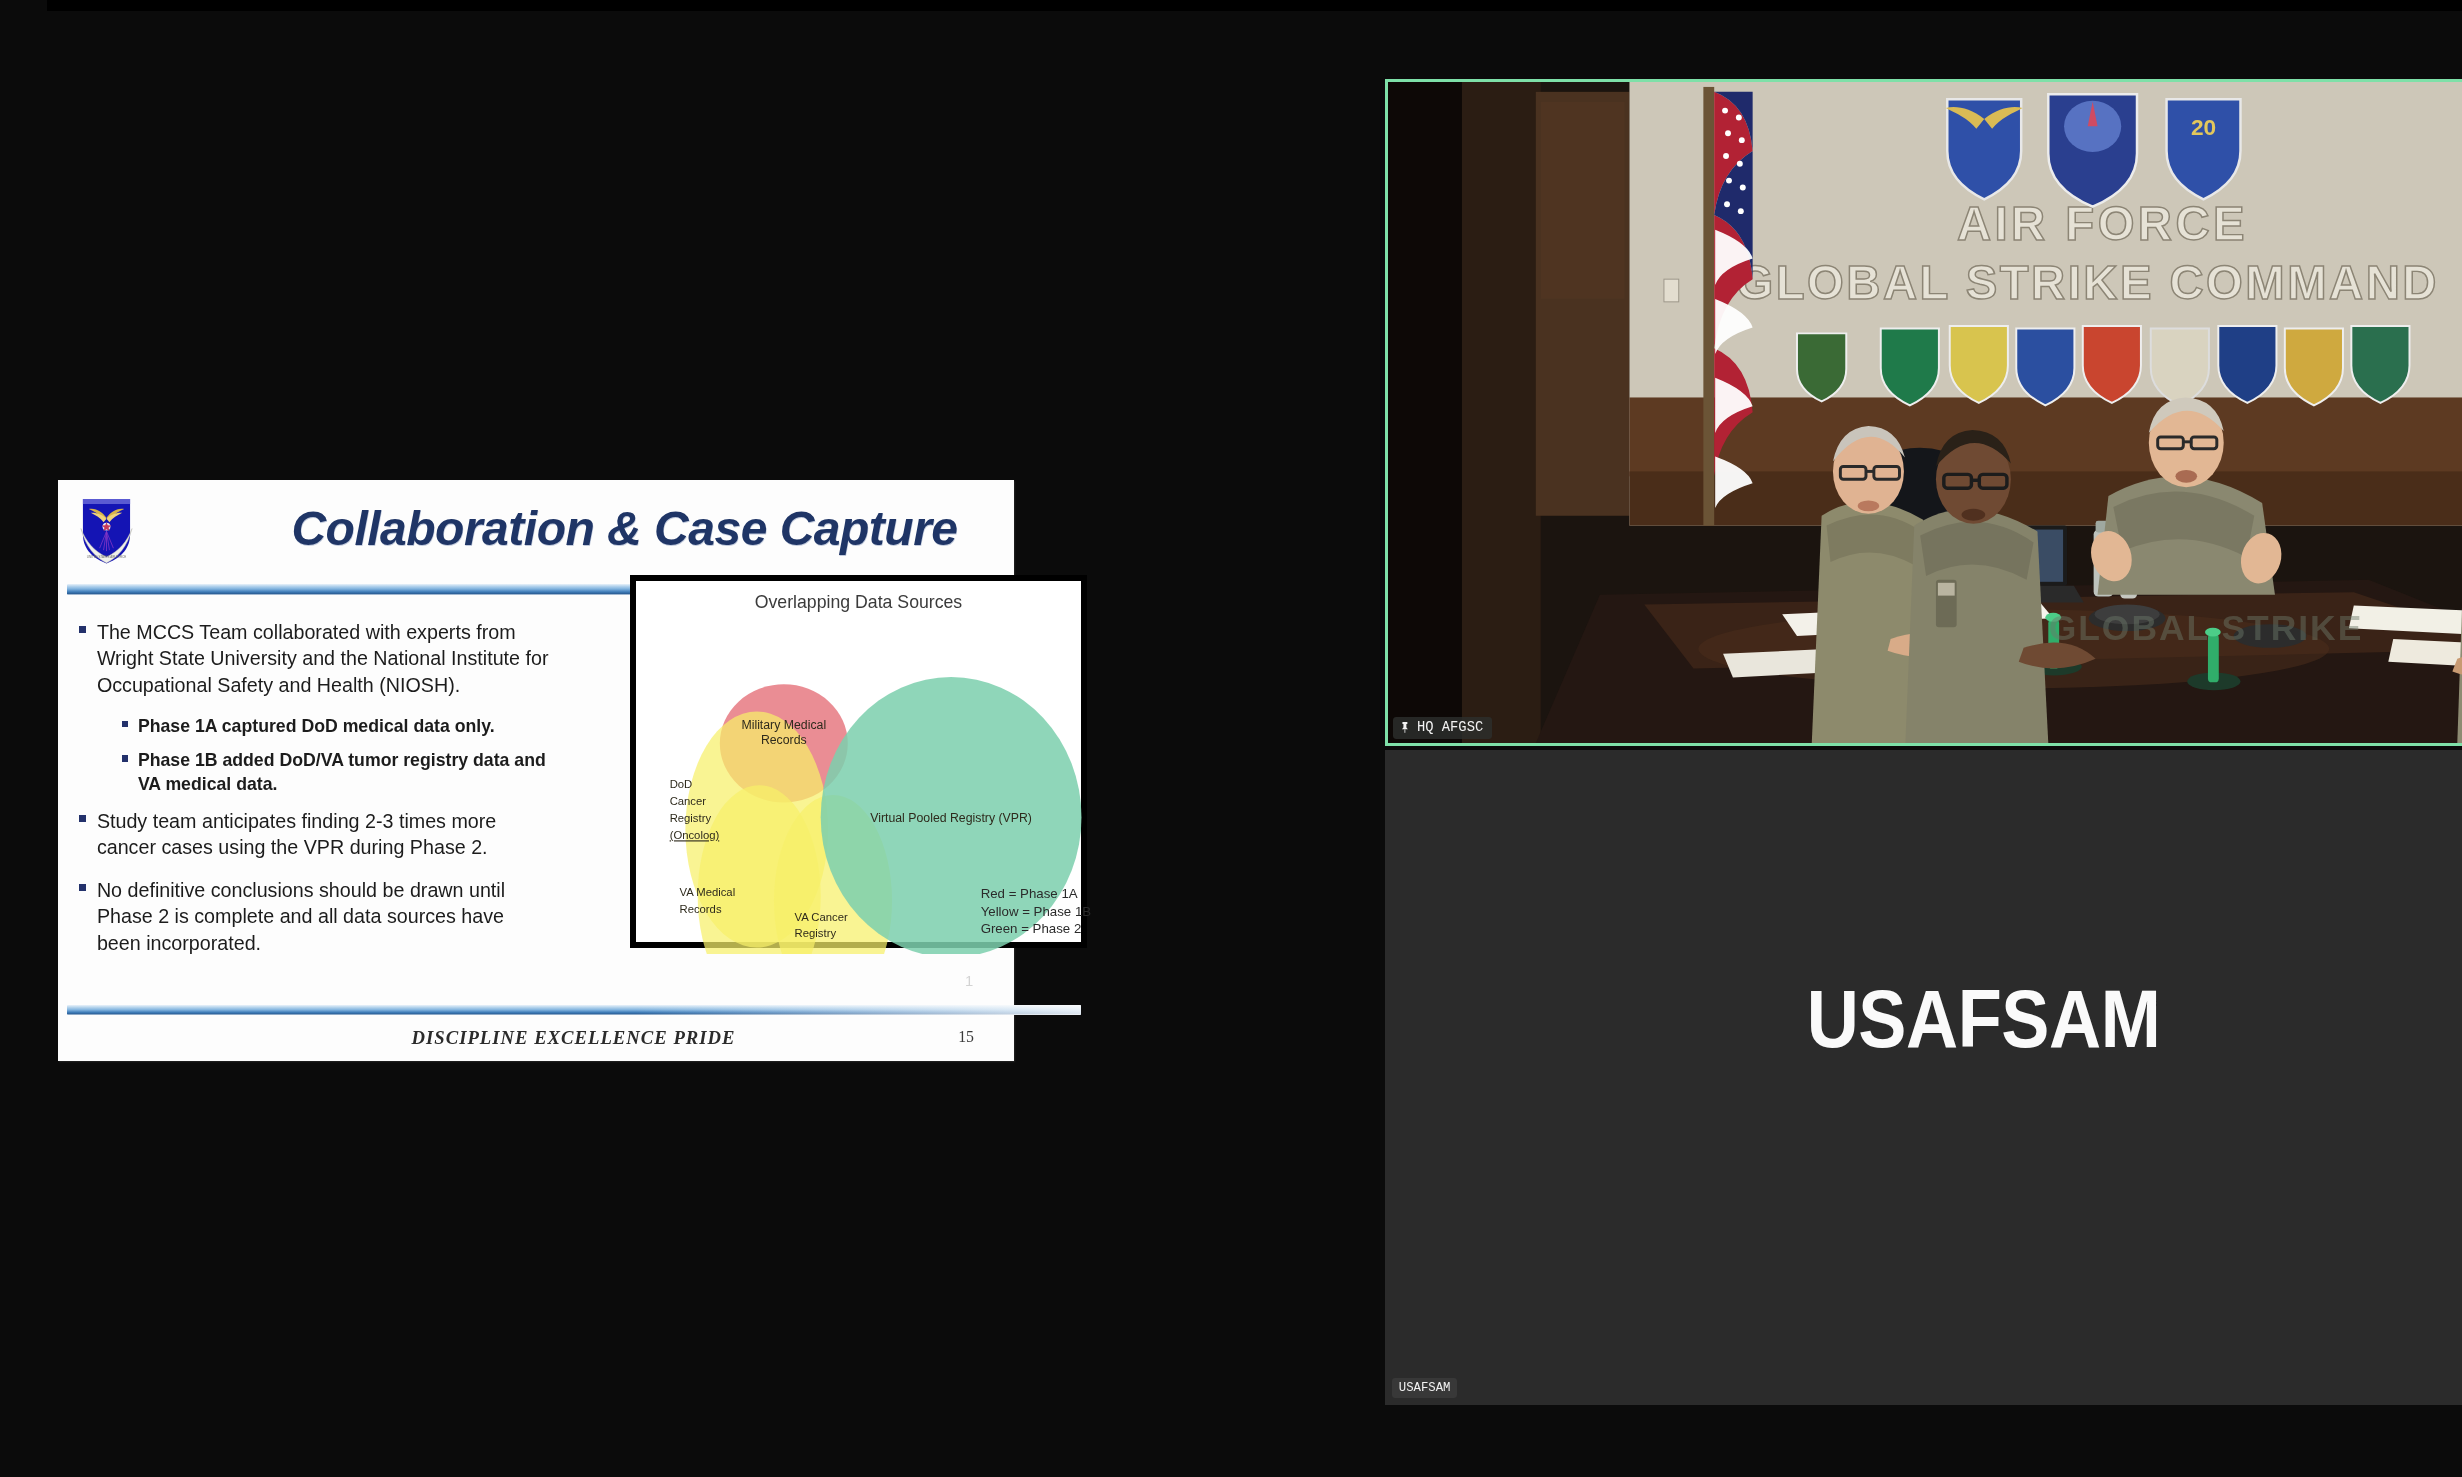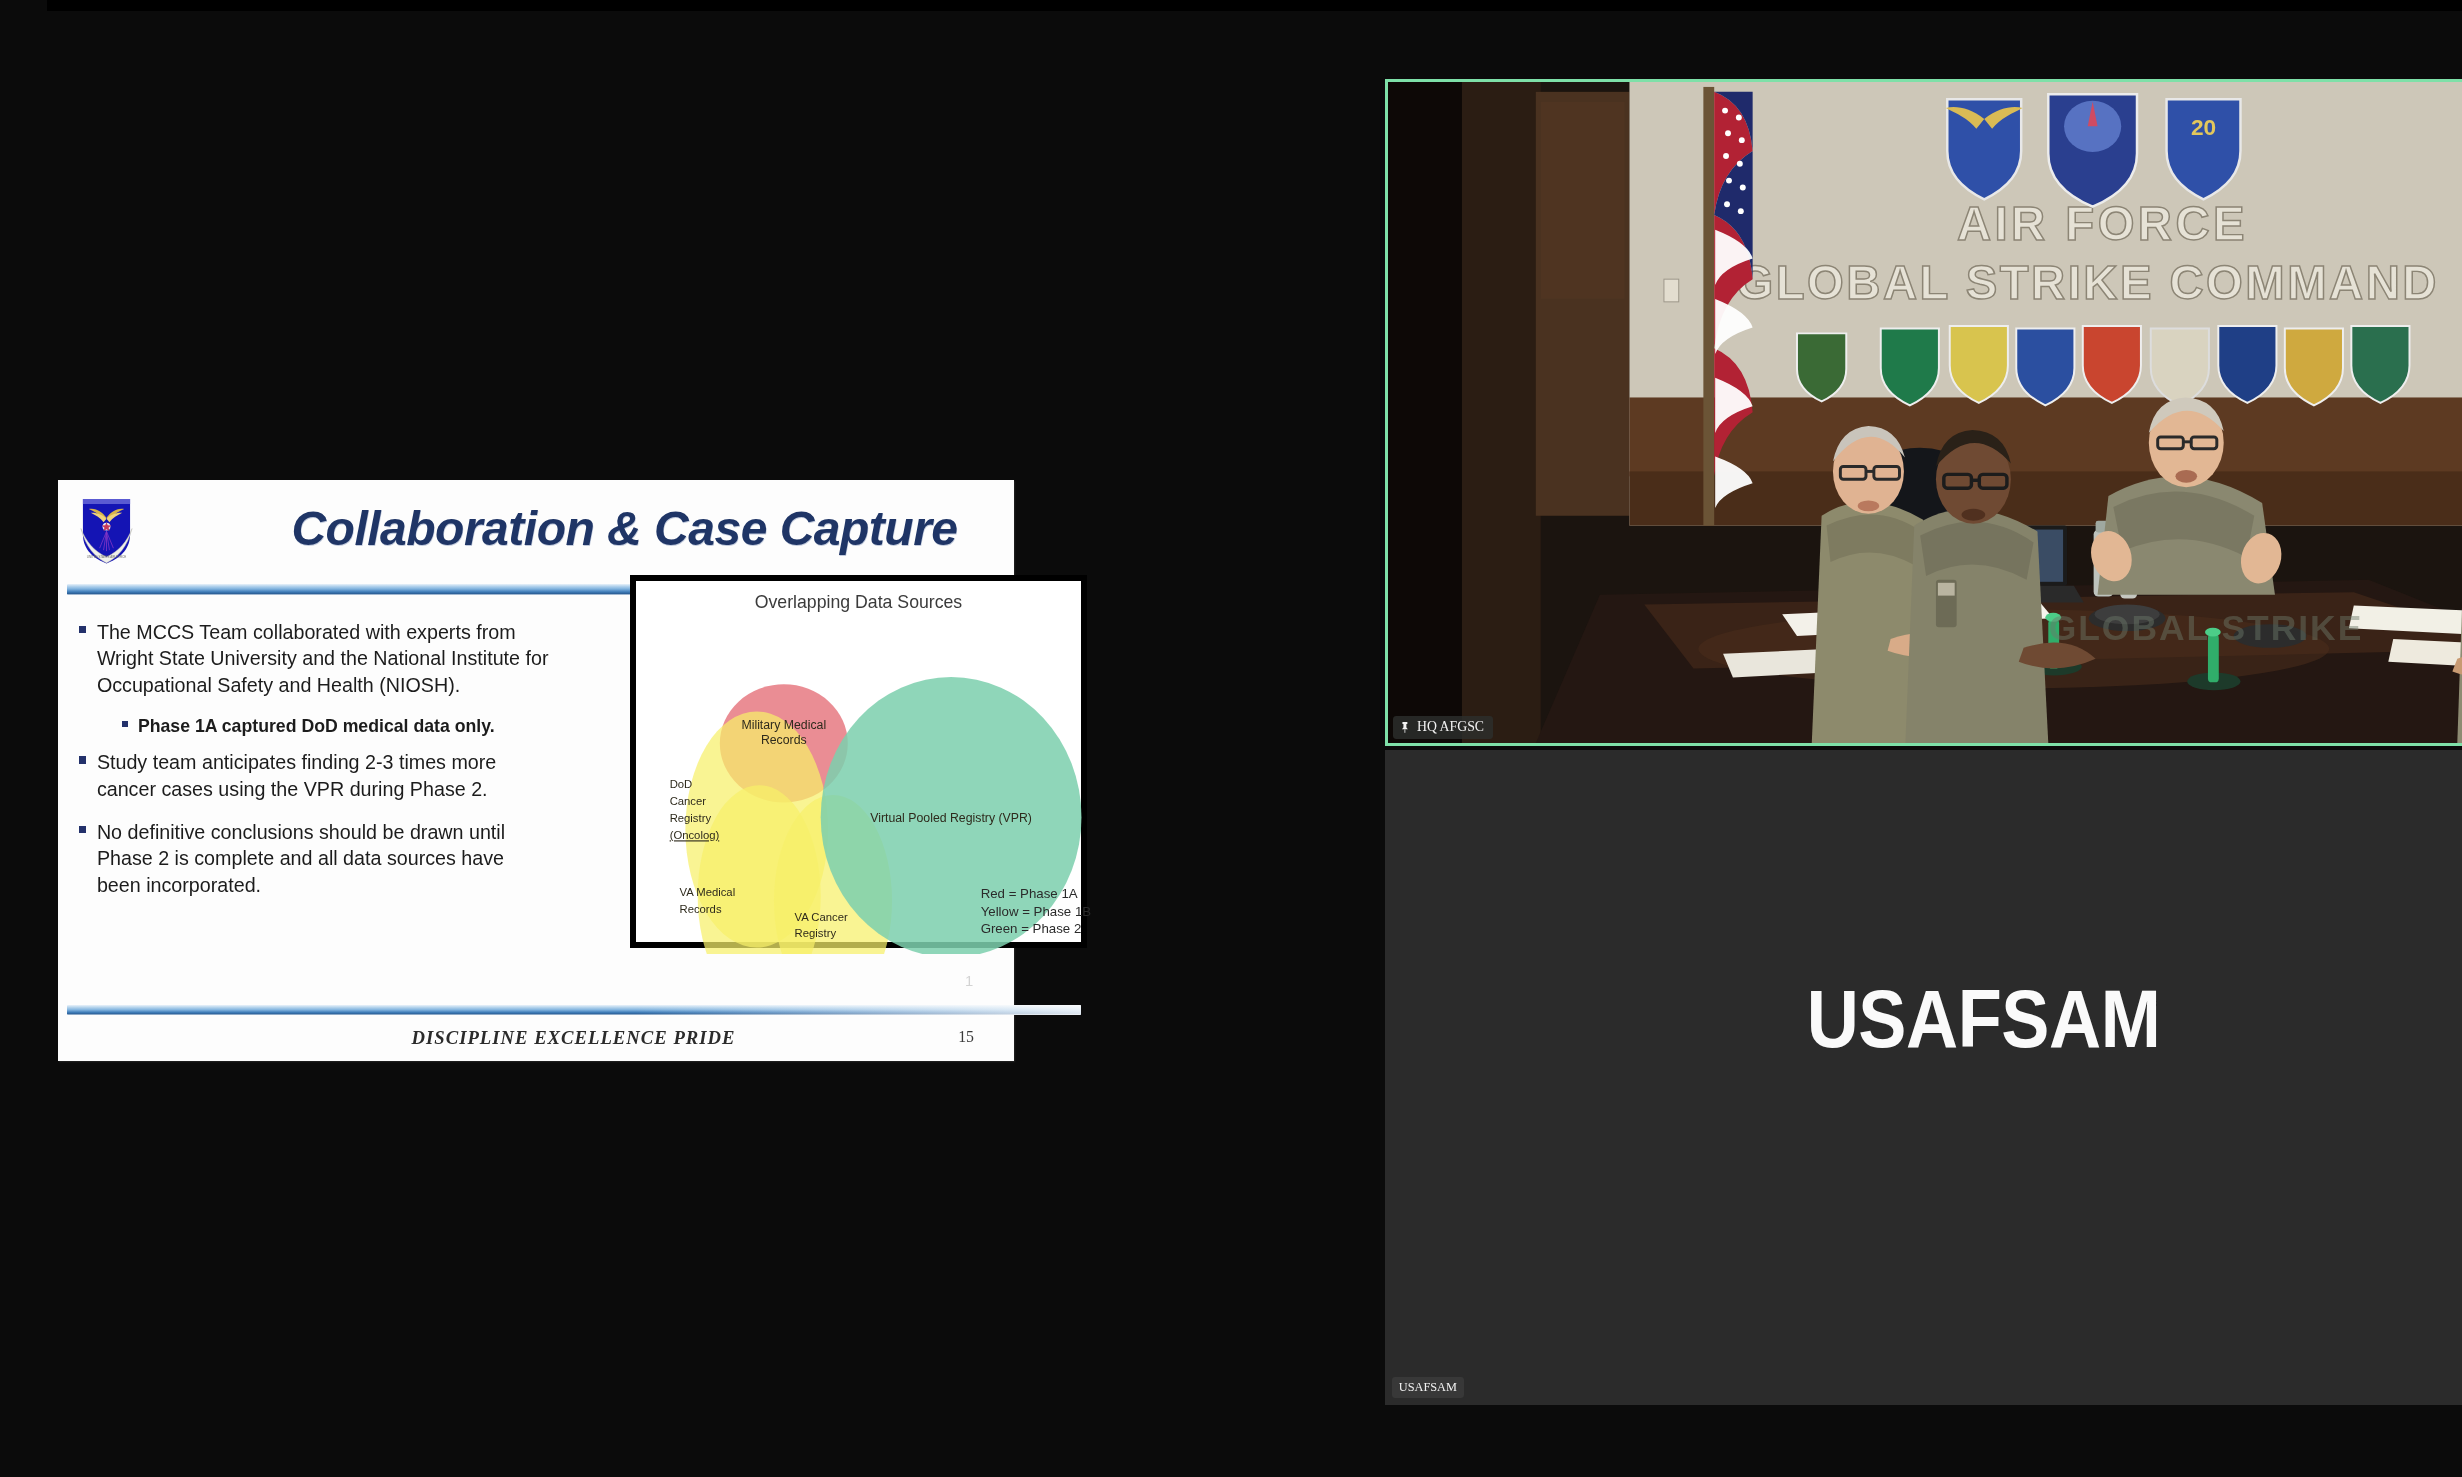--- a/index.html
+++ b/index.html
@@ -71,21 +71,21 @@
              font-family:"Liberation Serif", serif; }
 
   
   #video-tile { position:absolute; left:1385px; top:79px; width:1197px; height:667px;
                 background:#000; border:3.4px solid #7ee0a8; overflow:hidden; }
   #video-scene { position:absolute; left:0; top:0; width:100%; height:100%; }
 
   .name-tag { position:absolute; display:flex; align-items:center; gap:5.9px;
               background:rgba(45,48,45,.80); border-radius:3.4px;
               padding:3.4px 8.9px 3.9px 6.4px; color:#f2f2f2; font-size:13.8px;
-              font-family:Liberation Serif, serif; white-space:nowrap; }
+              font-family:Liberation Mono, monospace; white-space:nowrap; }
   #video-name-tag { left:4.9px; bottom:3.9px; }
 
   #usafsam-tile { position:absolute; left:1385px; top:750px; width:1197px; height:655px;
                   background:#2b2b2b; }
   .usafsam-word { position:absolute; left:0; top:0; width:100%; height:100%;
                   display:flex; align-items:center; justify-content:center;
                   color:#fafafa; font-size:82px; font-weight:bold; letter-spacing:-0.5px;
                   transform:translateY(-59px) scaleX(.88);
                   font-family:"Liberation Sans", sans-serif; }
   #usafsam-name-tag { left:6.9px; bottom:6.9px; background:rgba(58,58,58,.92);
@@ -128,20 +128,24 @@
       <div class="hdr-rule-fade"></div>
 
       <div class="bullets">
         <div class="b-row">
           <span class="sq"></span>
           <span class="b-txt">The MCCS Team collaborated with experts from Wright State University and the National Institute for Occupational Safety and Health (NIOSH).</span>
         </div>
         <div class="b-row lvl2">
           <span class="sq"></span>
           <span class="b-txt">Phase 1A captured DoD medical data only.</span>
+        </div>
+        <div class="b-row lvl2">
+          <span class="sq"></span>
+          <span class="b-txt">Phase 1B added DoD/VA tumor registry data and VA medical data.</span>
         </div>
         <div class="b-row">
           <span class="sq"></span>
           <span class="b-txt">Study team anticipates finding 2-3 times more cancer cases using the VPR during Phase 2.</span>
         </div>
         <div class="b-row">
           <span class="sq"></span>
           <span class="b-txt">No definitive conclusions should be drawn until Phase 2 is complete and all data sources have been incorporated.</span>
         </div>
       </div>

